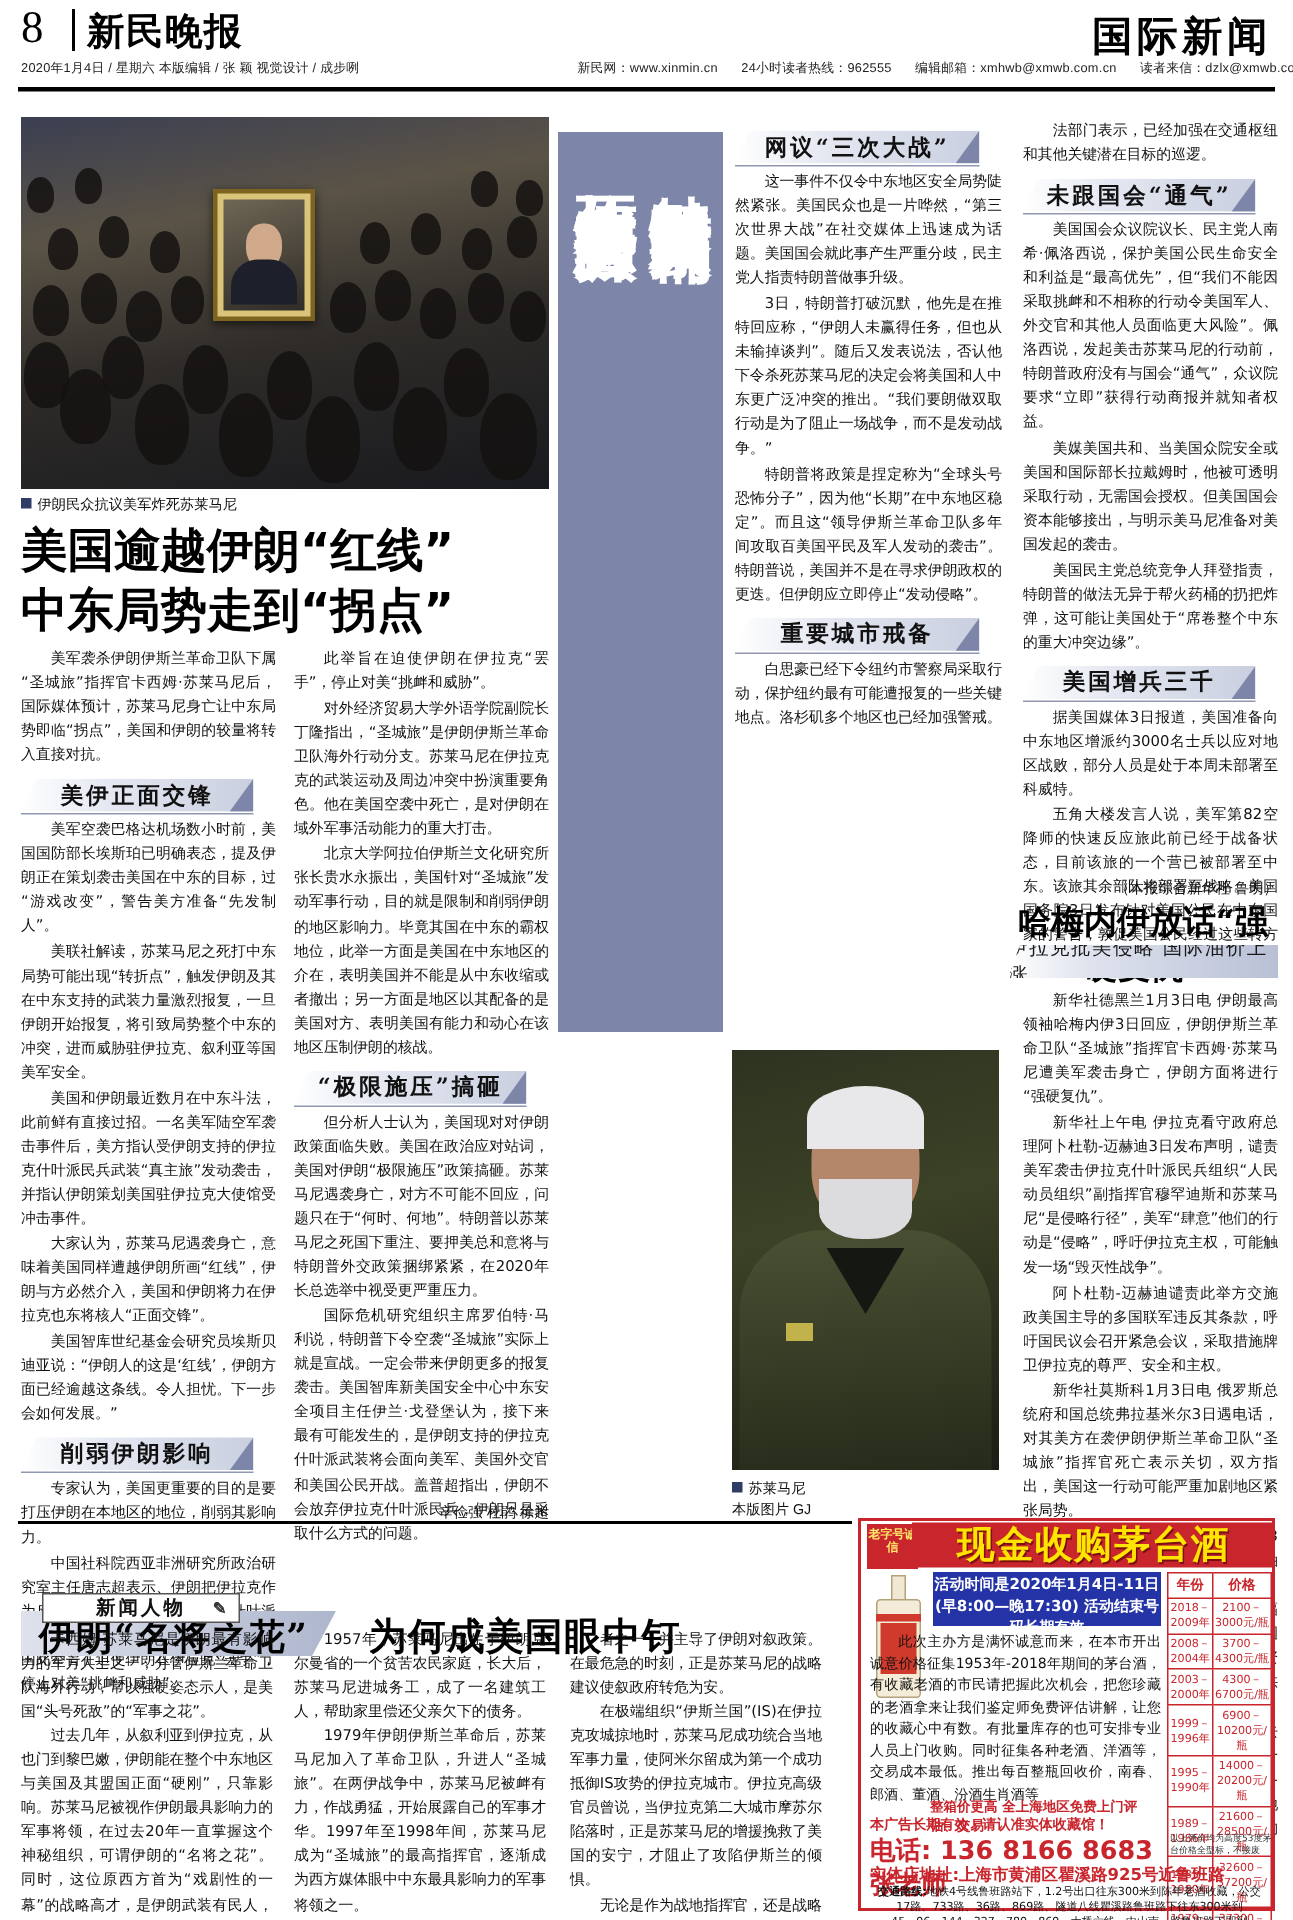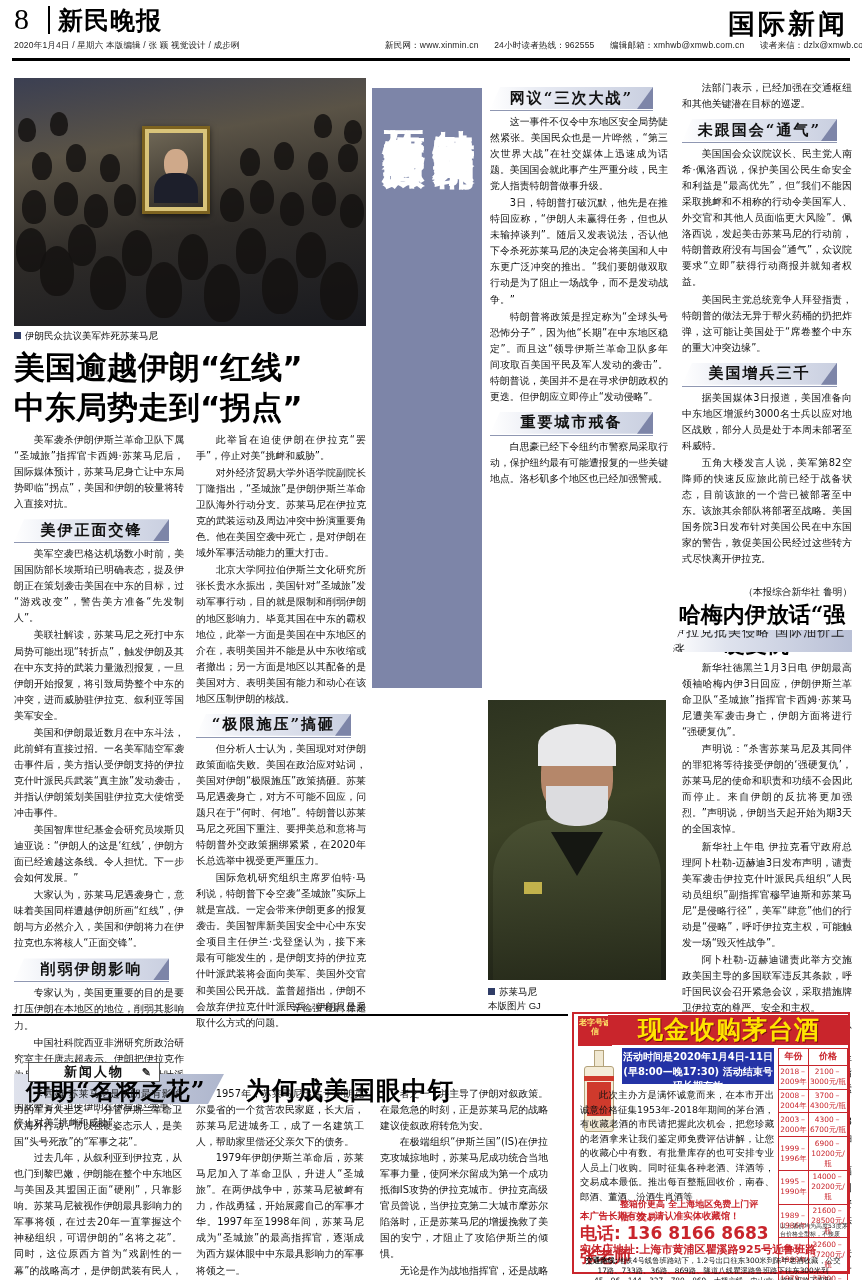--- a/index.html
+++ b/index.html
@@ -445,22 +445,22 @@
     <div class="subhead">
       <div class="bg"></div>
       <div class="arrow"></div>
       <div class="txt">美伊正面交锋</div>
       <div class="rule"></div>
     </div>
 
     <p>美军空袭巴格达机场数小时前，美国国防部长埃斯珀已明确表态，提及伊朗正在策划袭击美国在中东的目标，过“游戏改变”，警告美方准备“先发制人”。</p>
     <p>美联社解读，苏莱马尼之死打中东局势可能出现“转折点”，触发伊朗及其在中东支持的武装力量激烈报复，一旦伊朗开始报复，将引致局势整个中东的冲突，进而威胁驻伊拉克、叙利亚等国美军安全。</p>
     <p>美国和伊朗最近数月在中东斗法，此前鲜有直接过招。一名美军陆空军袭击事件后，美方指认受伊朗支持的伊拉克什叶派民兵武装“真主旅”发动袭击，并指认伊朗策划美国驻伊拉克大使馆受冲击事件。</p>
+    <p>大家认为，苏莱马尼遇袭身亡，意味着美国同样遭越伊朗所画“红线”，伊朗与方必然介入，美国和伊朗将力在伊拉克也东将核人“正面交锋”。</p>
     <p>美国智库世纪基金会研究员埃斯贝迪亚说：“伊朗人的这是‘红线’，伊朗方面已经逾越这条线。令人担忧。下一步会如何发展。”</p>
-    <p>大家认为，苏莱马尼遇袭身亡，意味着美国同样遭越伊朗所画“红线”，伊朗与方必然介入，美国和伊朗将力在伊拉克也东将核人“正面交锋”。</p>
 
     <div class="subhead">
       <div class="bg"></div>
       <div class="arrow"></div>
       <div class="txt">削弱伊朗影响</div>
       <div class="rule"></div>
     </div>
 
     <p>专家认为，美国更重要的目的是要打压伊朗在本地区的地位，削弱其影响力。</p>
     <p>中国社科院西亚非洲研究所政治研究室主任唐志超表示、伊朗把伊拉克作为反制美国的重要工具，伊拉克什叶派民兵是伊朗对美斗争一张重要的牌。美国此举旨在迫使伊朗在伊拉克“罢手”，停止对美“挑衅和威胁”。</p>
@@ -523,40 +523,40 @@
     <p>法部门表示，已经加强在交通枢纽和其他关键潜在目标的巡逻。</p>
 
     <div class="subhead">
       <div class="bg"></div>
       <div class="arrow"></div>
       <div class="txt">未跟国会“通气”</div>
       <div class="rule"></div>
     </div>
 
     <p>美国国会众议院议长、民主党人南希·佩洛西说，保护美国公民生命安全和利益是“最高优先”，但“我们不能因采取挑衅和不相称的行动令美国军人、外交官和其他人员面临更大风险”。佩洛西说，发起美击苏莱马尼的行动前，特朗普政府没有与国会“通气”，众议院要求“立即”获得行动商报并就知者权益。</p>
+    <p>美媒美国共和、当美国众院安全或美国和国际部长拉戴姆时，他被可透明采取行动，无需国会授权。但美国国会资本能够接出，与明示美马尼准备对美国发起的袭击。</p>
     <p>美国民主党总统竞争人拜登指责，特朗普的做法无异于帮火药桶的扔把炸弹，这可能让美国处于“席卷整个中东的重大冲突边缘”。</p>
 
     <div class="subhead">
       <div class="bg"></div>
       <div class="arrow"></div>
       <div class="txt">美国增兵三千</div>
       <div class="rule"></div>
     </div>
 
     <p>据美国媒体3日报道，美国准备向中东地区增派约3000名士兵以应对地区战败，部分人员是处于本周未部署至科威特。</p>
     <p>五角大楼发言人说，美军第82空降师的快速反应旅此前已经于战备状态，目前该旅的一个营已被部署至中东。该旅其余部队将部署至战略。美国国务院3日发布针对美国公民在中东国家的警告，敦促美国公民经过这些转方式尽快离开伊拉克。</p>
   </div>
   <div class="byline-r">（本报综合新华社 鲁明）</div>
 
   <div class="khead">哈梅内伊放话“强硬复仇”</div>
   <div class="ksub">伊拉克批美侵略 国际油价上涨</div>
 
   <div class="rcol-b col-text">
     <p>新华社德黑兰1月3日电 伊朗最高领袖哈梅内伊3日回应，伊朗伊斯兰革命卫队“圣城旅”指挥官卡西姆·苏莱马尼遭美军袭击身亡，伊朗方面将进行“强硬复仇”。</p>
-    <p>声明说：“杀害苏莱马尼及其同伴的罪犯将等待接受伊朗的‘强硬复仇’，苏莱马尼的使命和职责和功绩不会因此而停止。来自伊朗的反抗将更加强烈。”声明说，伊朗当天起开始为期3天的全国哀悼。</p>
     <p>新华社上午电 伊拉克看守政府总理阿卜杜勒-迈赫迪3日发布声明，谴责美军袭击伊拉克什叶派民兵组织“人民动员组织”副指挥官穆罕迪斯和苏莱马尼“是侵略行径”，美军“肆意”他们的行动是“侵略”，呼吁伊拉克主权，可能触发一场“毁灭性战争”。</p>
     <p>阿卜杜勒-迈赫迪谴责此举方交施政美国主导的多国联军违反其条款，呼吁国民议会召开紧急会议，采取措施牌卫伊拉克的尊严、安全和主权。</p>
     <p>新华社莫斯科1月3日电 俄罗斯总统府和国总统弗拉基米尔3日遇电话，对其美方在袭伊朗伊斯兰革命卫队“圣城旅”指挥官死亡表示关切，双方指出，美国这一行动可能严重加剧地区紧张局势。</p>
     <p>新华社上午电 美国三家国际市场3日确认苏莱马尼遇袭身亡后，国际原油价格随即上涨。</p>
     <p>法新社报道，国际原油价格上涨幅度一度超过4%。美国页岩油资产和国家板块伊朗对美国和以色列同时、投资者担心中东地区局势突变影响原油供应。</p>
     <p>分析师解释称：英尼斯认为，随去事非是“亦乘娱的战时”，可能触发另一场中东战争。外汇和大宗商品交易服务商美安公司分析师杰弗里·哈利说，地缘政治的极大不确定性“蕴含投资者的办公桌”。</p>
   </div>
 
   <div class="bot-rule"></div>
   <div class="bot-head-wrap">

